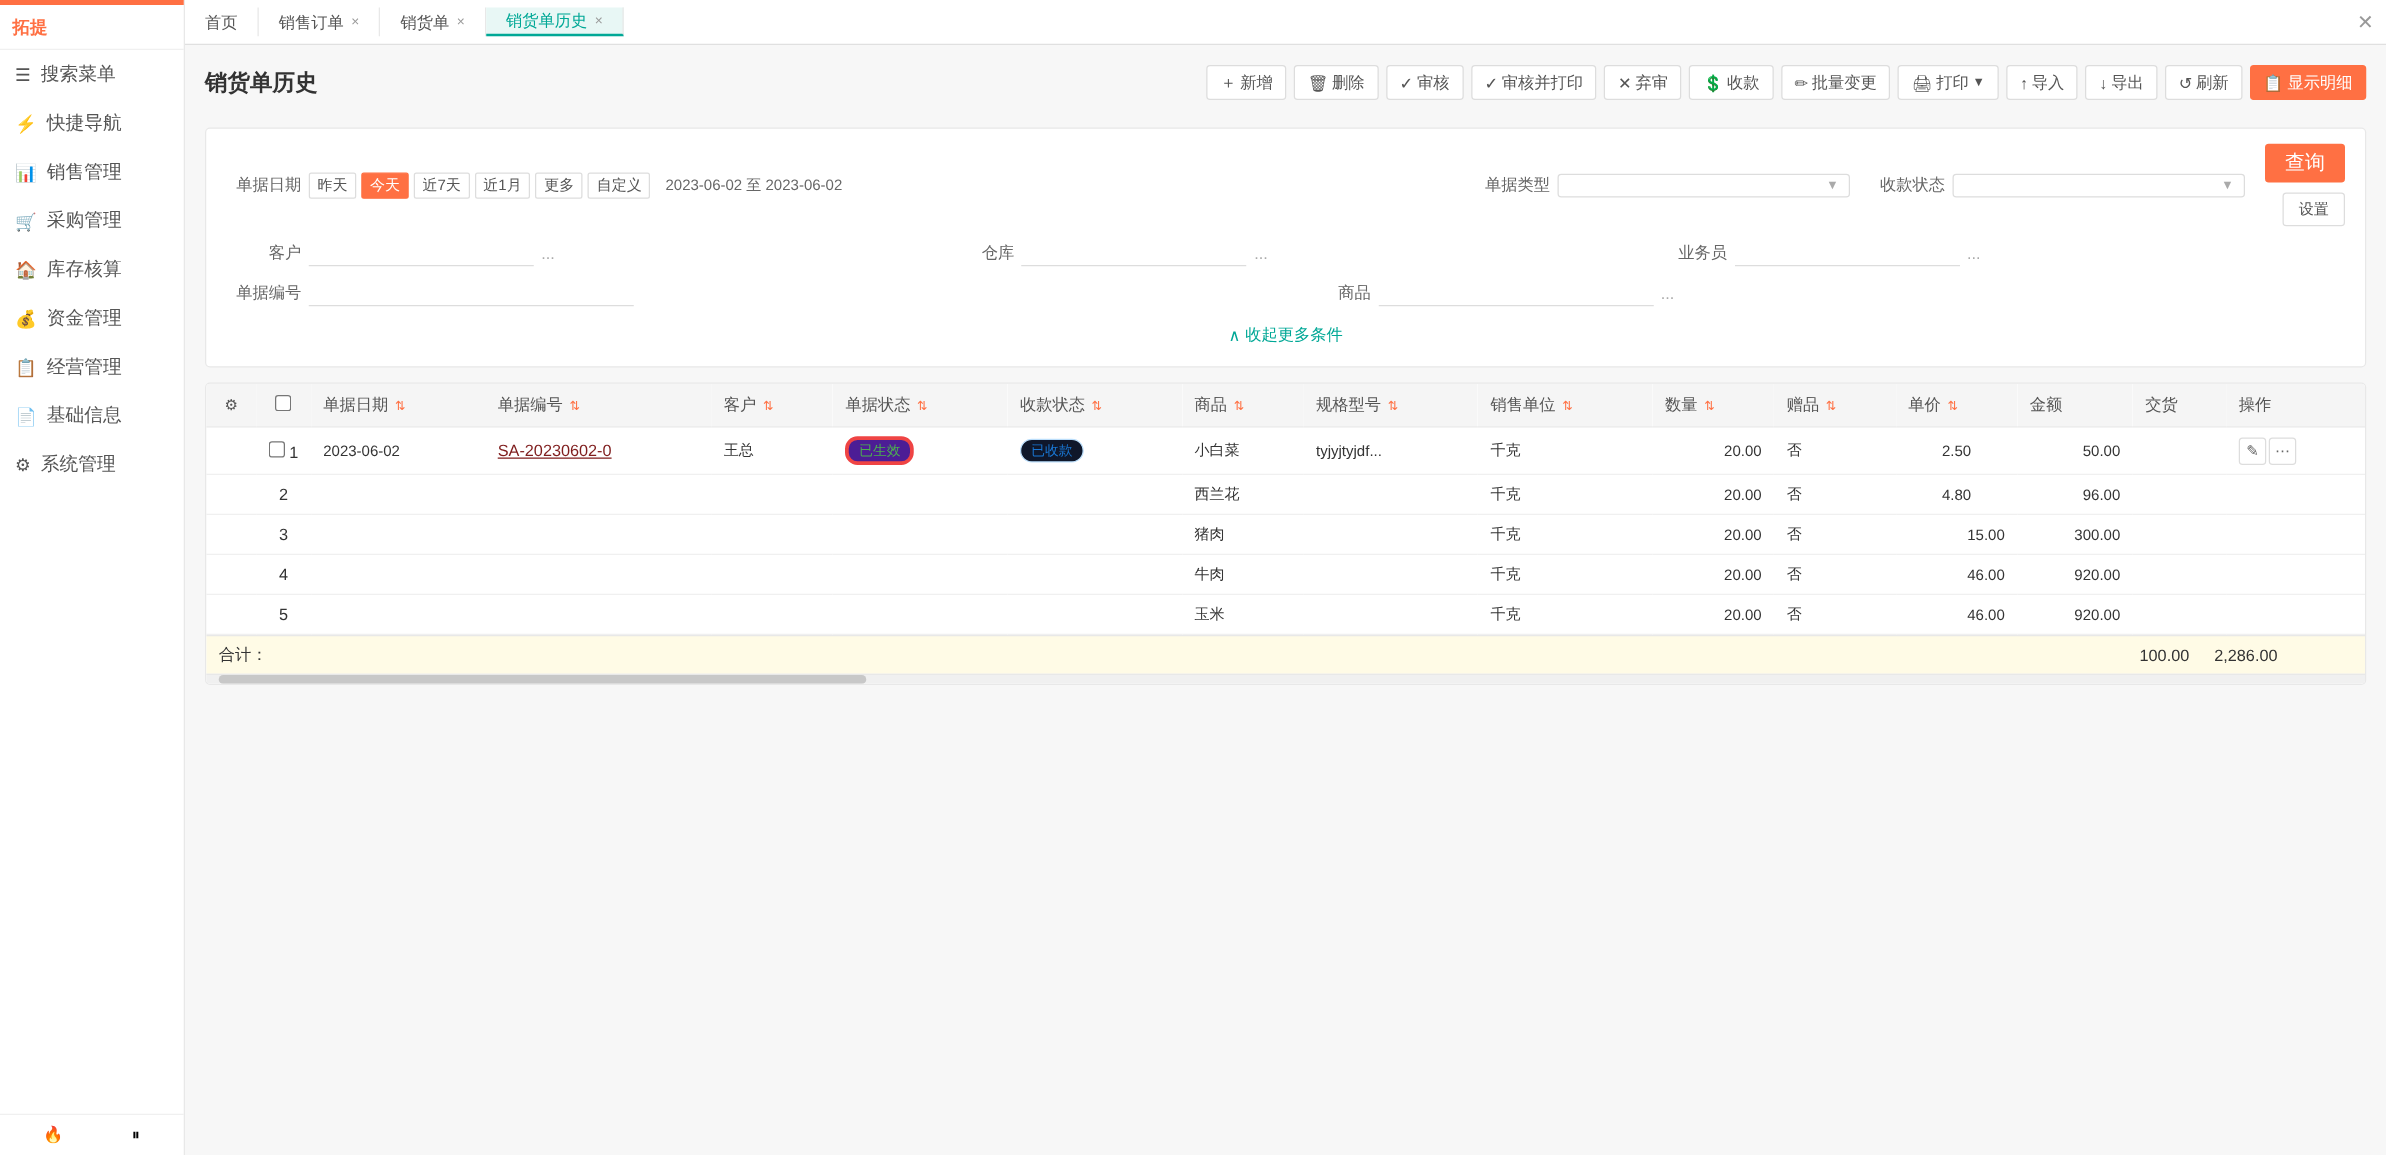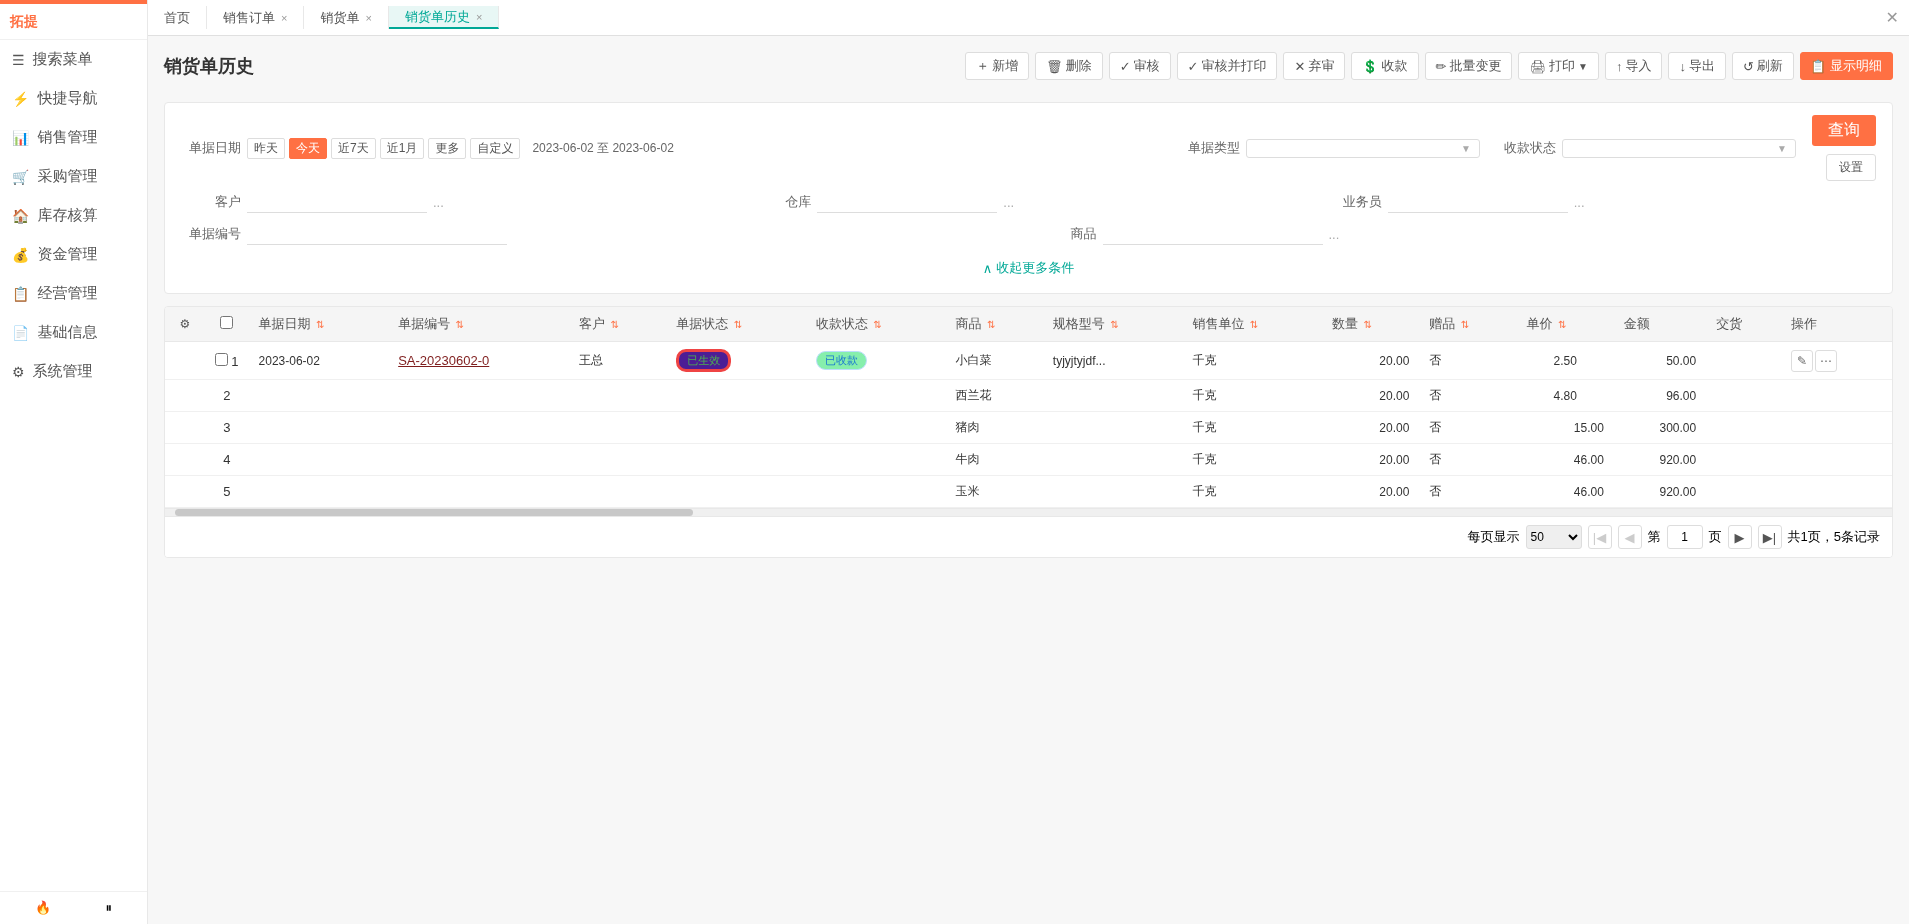--- a/index.html
+++ b/index.html
@@ -54,21 +54,21 @@
     .table-container { background: #fff; border: 1px solid #e8e8e8; border-radius: 4px; overflow: hidden; }
     table { width: 100%; border-collapse: collapse; }
     thead tr { background: #f5f5f5; }
     th { padding: 8px 10px; text-align: left; font-weight: normal; color: #555; border-bottom: 1px solid #e8e8e8; white-space: nowrap; font-size: 12px; position: relative; }
     th .sort-icon { color: #ff7043; margin-left: 2px; font-size: 10px; }
     th.settings-col { width: 40px; text-align: center; }
     th.check-col { width: 30px; text-align: center; }
     td { padding: 7px 10px; border-bottom: 1px solid #f0f0f0; color: #333; font-size: 12px; white-space: nowrap; }
     .status-badge { display: inline-block; padding: 1px 8px; border-radius: 10px; font-size: 11px; }
     .status-active { background: #4c1d95; color: #4caf50; border: 3px solid #ef4444; }
-    .status-paid { background: #86efac; color: #1976d2; border: 1px solid #bbdefb; }
+    .status-paid { background: #0f172a; color: #1976d2; border: 1px solid #bbdefb; }
     .op-btn { display: inline-flex; align-items: center; justify-content: center; width: 22px; height: 22px; border: 1px solid #ddd; border-radius: 3px; cursor: pointer; color: #666; font-size: 12px; margin-right: 2px; }
     .link-text { color: #7f1d1d; cursor: pointer; text-decoration: underline; }
 
     
     .table-footer { display: flex; align-items: center; background: #fffbe6; border-top: 1px solid #e8e8e8; padding: 6px 10px; font-size: 12px; color: #333; }
     .footer-label { min-width: 80px; }
 
     
     .pagination { display: flex; align-items: center; justify-content: flex-end; padding: 8px 12px; background: #fff; border-top: 1px solid #e8e8e8; gap: 6px; font-size: 12px; }
     .page-btn { width: 24px; height: 24px; display: flex; align-items: center; justify-content: center; border: 1px solid #ddd; border-radius: 3px; cursor: pointer; color: #555; background: #fff; }
@@ -452,36 +452,27 @@
       <td style="text-align:right;">20.00</td>
       <td>否</td>
       <td style="text-align:right;">46.00</td>
       <td style="text-align:right;">920.00</td>
       <td></td>
       <td></td>
     </tr>
           </tbody>
       </table>
 
+      <div class="table-footer">
+        <span class="footer-label">合计：</span>
+        <span style="flex:1;"></span>
+        <span style="margin-right:20px;">100.00</span>
+        <span style="margin-right:60px;">2,286.00</span>
+      </div>
 
       <div style="height:8px; background:#f0f0f0; border-top:1px solid #e8e8e8;">
         <div style="width:30%; height:100%; background:#c8c8c8; border-radius:4px; margin-left:10px;"></div>
       </div>
 
-      <div class="pagination">
-        <span>每页显示</span>
-        <select style="width:56px; height:24px; border:1px solid #ddd; border-radius:3px; font-size:12px;">
-          <option value="50">50</option>
-          <option value="100">100</option>
-        </select>
-        <button class="page-btn disabled">|◀</button>
-        <button class="page-btn disabled">◀</button>
-        <span>第</span>
-        <input class="page-input" type="text" value="1" style="">
-        <span>页</span>
-        <button class="page-btn">▶</button>
-        <button class="page-btn">▶|</button>
-        <span>共1页，5条记录</span>
-      </div>
     </div>
 
   </div>
 </div>
 
 </body></html>

